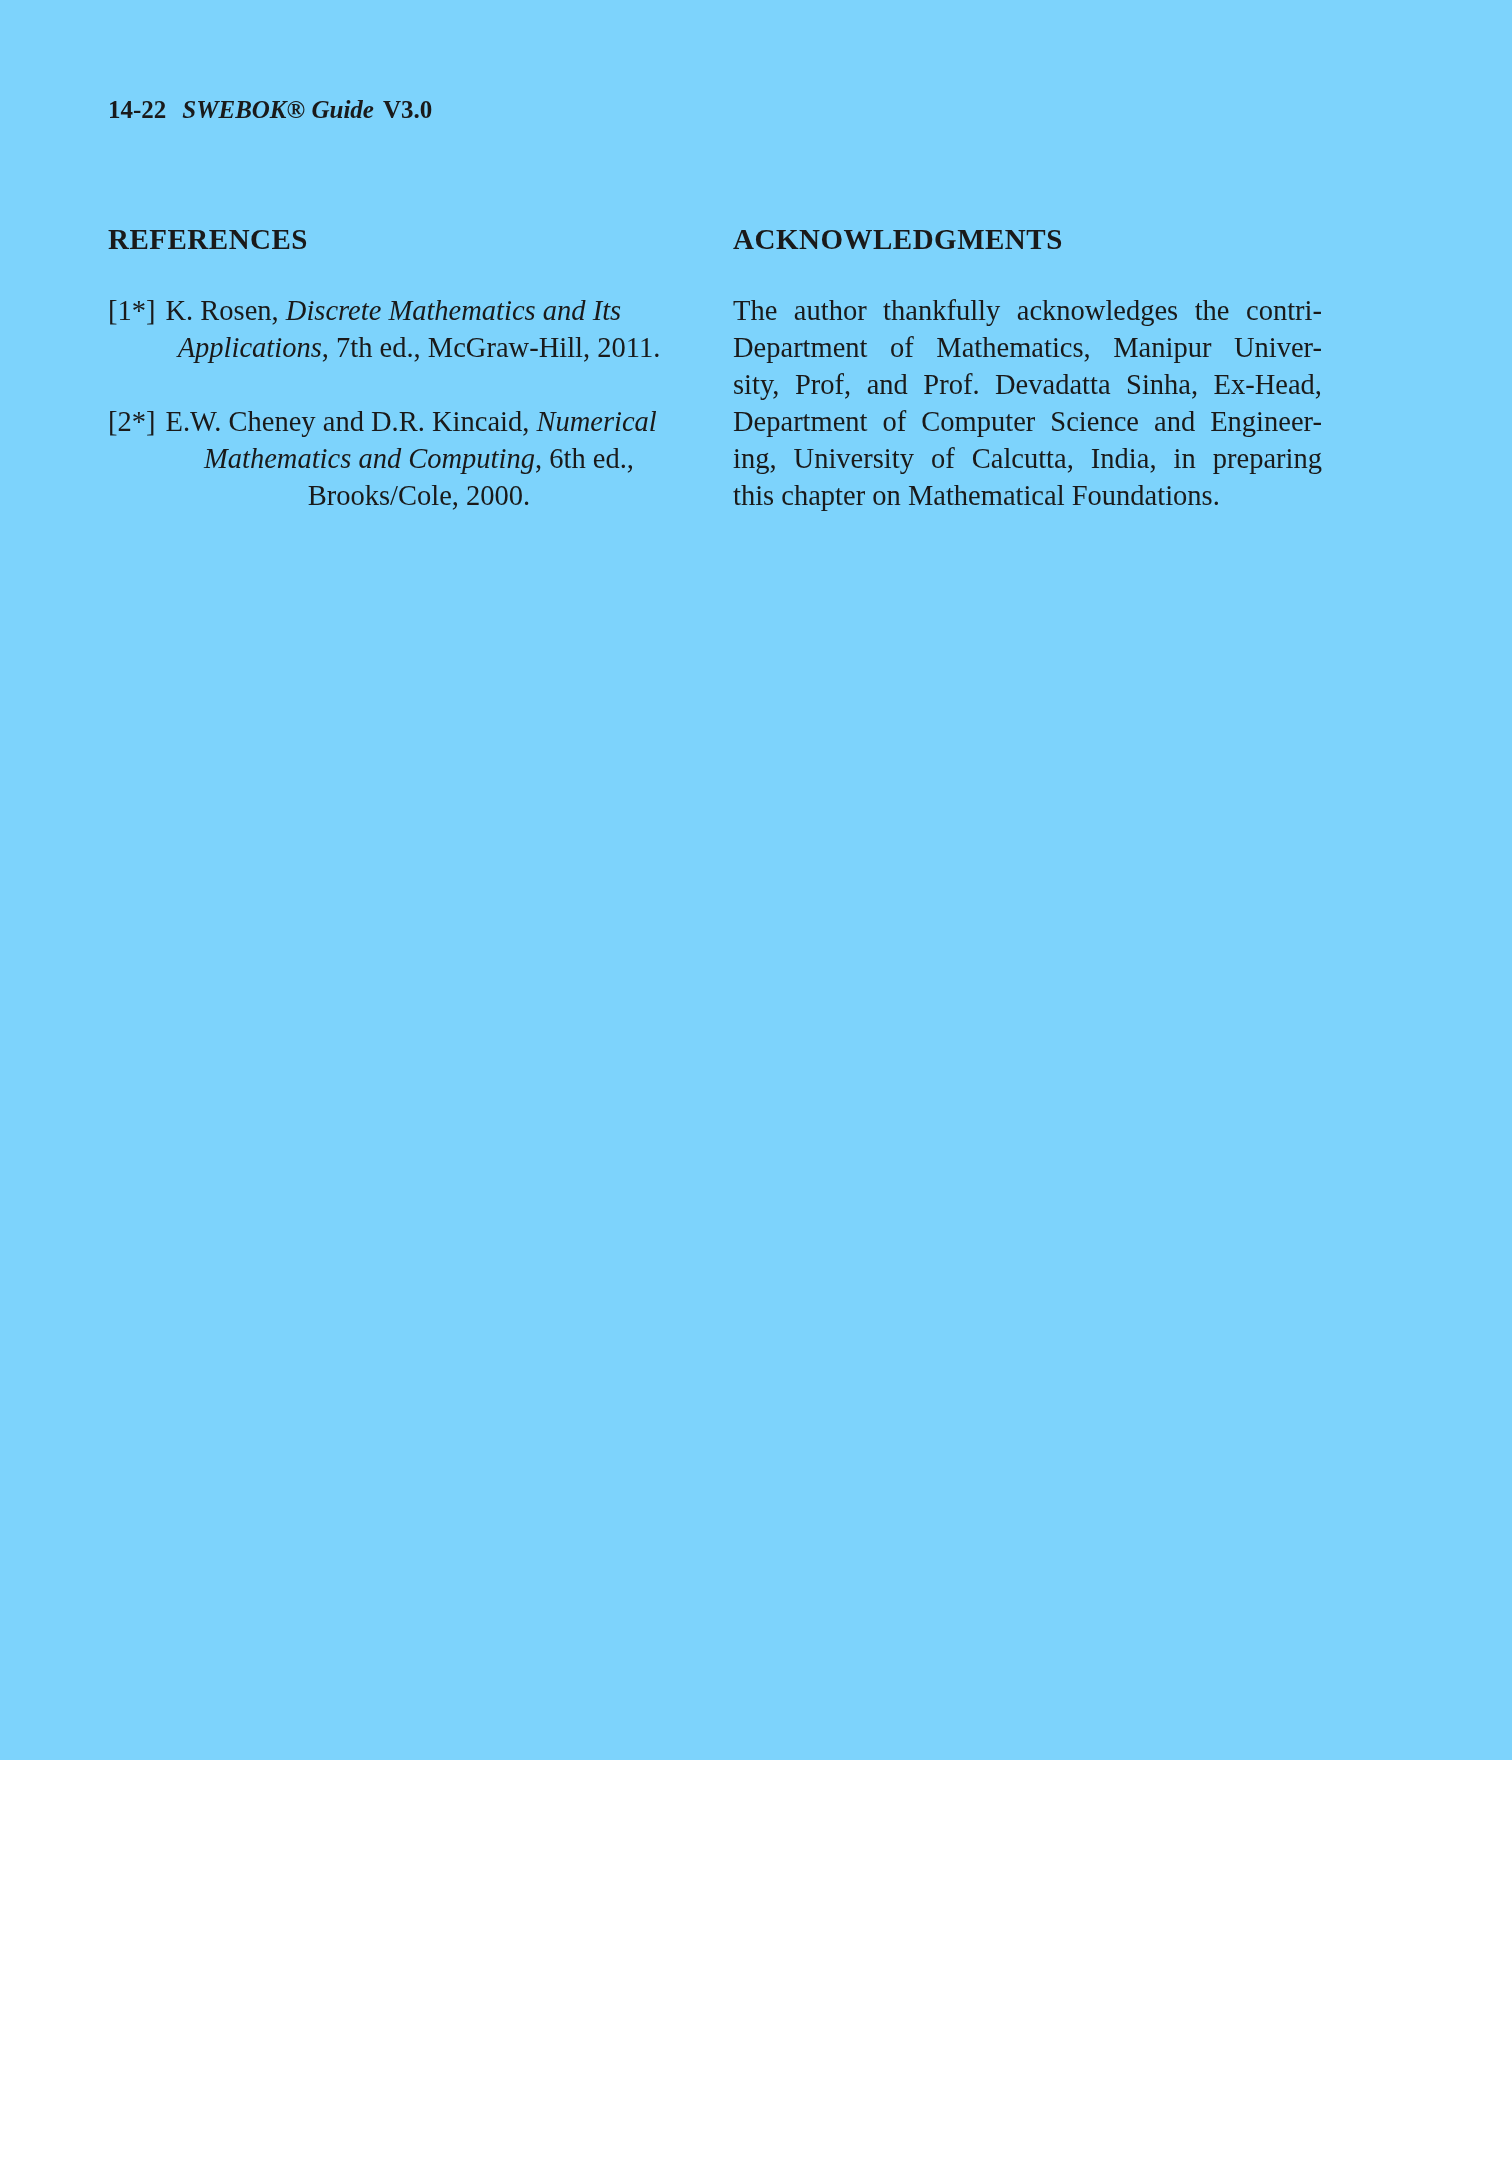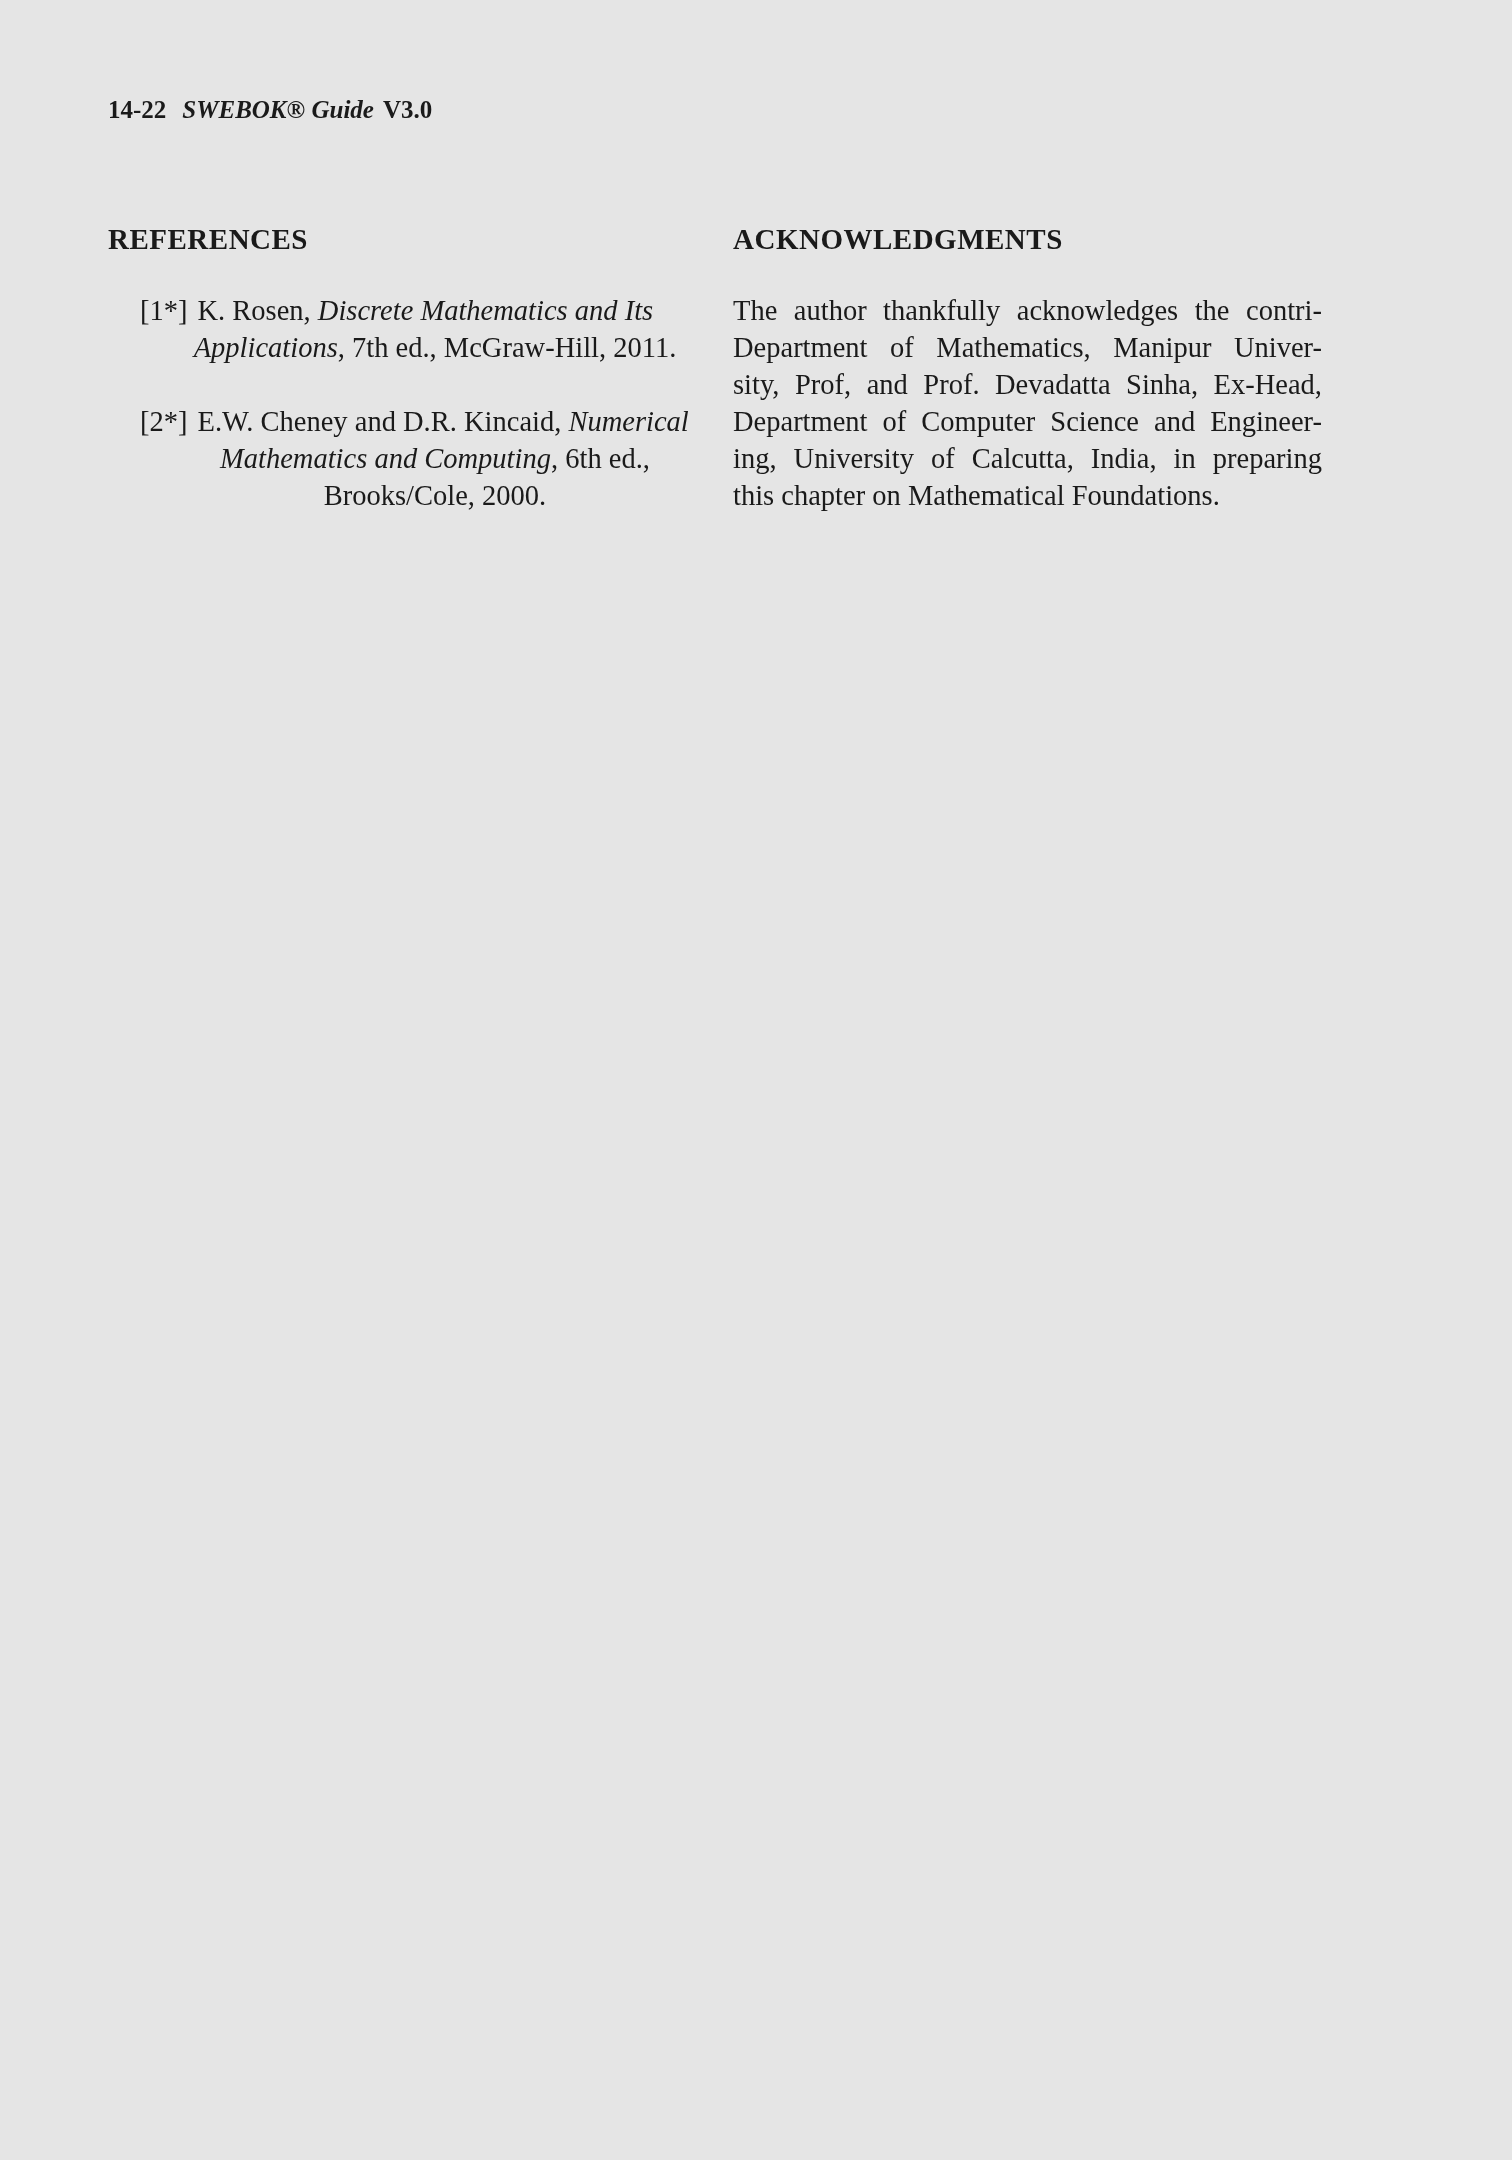--- a/index.html
+++ b/index.html
@@ -3,22 +3,22 @@
 <meta charset="utf-8">
 <style>
   html, body {
     margin: 0;
     padding: 0;
     background: #ffffff;
   }
   .page {
     position: relative;
     width: 1512px;
-    height: 2160px;
-    background: #e5e5e5;
+    height: 1760px;
+    background: #7dd3fc;
     font-family: "Liberation Serif", "DejaVu Serif", serif;
     color: #1a1a1a;
     overflow: hidden;
   }
   
   .running-head {
     position: absolute;
     left: 108px;
     top: 96px;
     font-size: 25px;
@@ -45,21 +45,21 @@
     font-size: 29px;
     font-weight: bold;
     line-height: 32px;
     letter-spacing: 0.5px;
   }
   .body-text {
     font-size: 28.5px;
     line-height: 37px;
   }
   
-  .ref-list { margin-top: 37px; margin-left: 32px; }
+  .ref-list { margin-top: 37px; }
   .ref-item + .ref-item { margin-top: 37px; }
   .ref-line { white-space: nowrap; }
   .ref-line.cont { padding-left: 30px; text-align: center; }
   .ref-label { margin-right: 10px; }
   em { font-style: italic; }
   
   .ack-paragraph { margin-top: 37px; }
   .ack-line {
     text-align: justify;
     text-align-last: justify;

